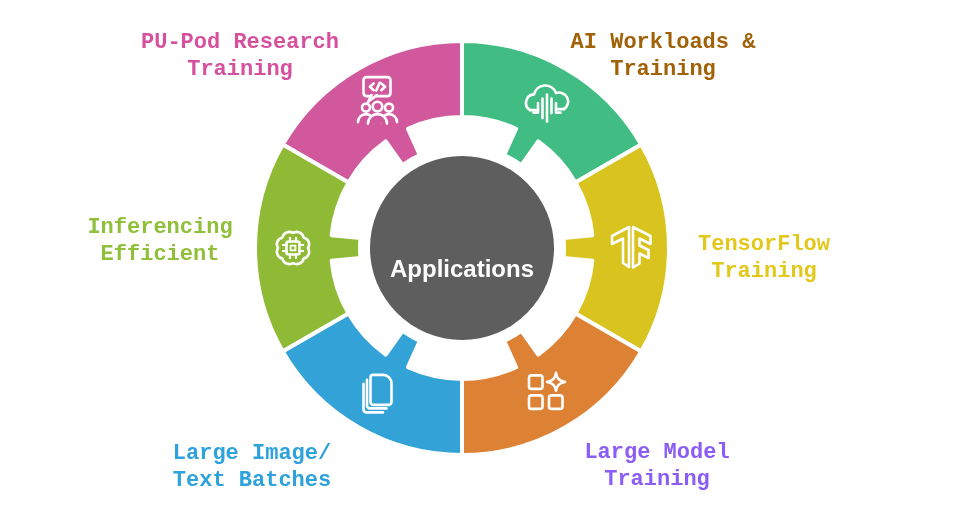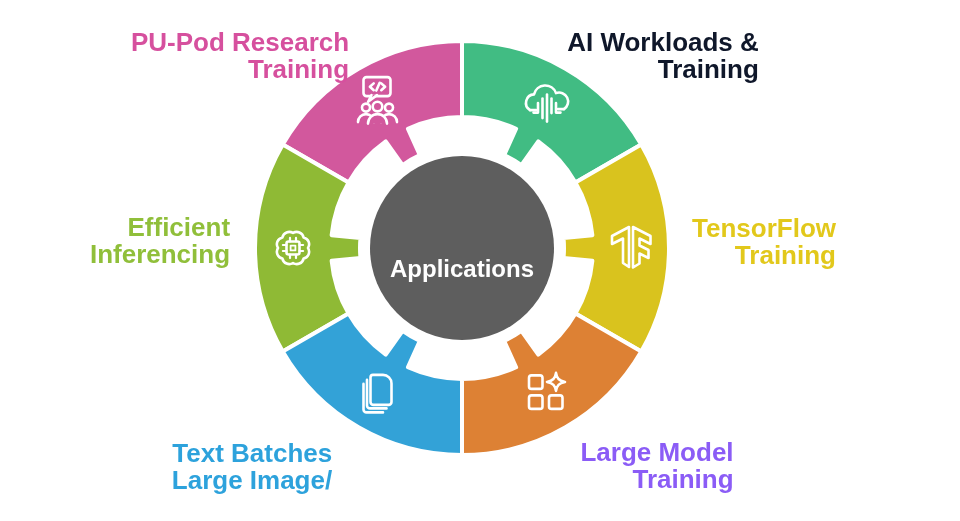--- a/index.html
+++ b/index.html
@@ -1,27 +1,28 @@
 <!DOCTYPE html>
 <html><head>
 <meta charset="utf-8">
 <style>
   html,body{margin:0;padding:0;background:#ffffff;}
   body{width:960px;height:521px;font-family:"Liberation Sans",sans-serif;}
   .stage{position:relative;width:960px;height:521px;overflow:hidden;background:#ffffff;}
   .wheel{position:absolute;left:0;top:0;}
   .seg-label{
     position:absolute;transform:translate(-50%,-50%);
-    text-align:right;font-weight:700;font-size:26px;line-height:27px;
+    text-align:center;font-weight:700;font-size:22px;line-height:27px;
     white-space:nowrap;
+    font-family:Liberation Mono, monospace;
   }
   .pos-0{left:240px;top:56px;}
   .pos-1{left:663px;top:56px;}
   .pos-2{left:160px;top:241px;}
-  .pos-3{left:764px;top:242px;}
+  .pos-3{left:764px;top:258px;}
   .pos-4{left:252px;top:467px;}
   .pos-5{left:657px;top:466px;}
   .center-label{
     position:absolute;left:462px;top:268px;transform:translate(-50%,-50%);
     text-align:center;font-weight:700;font-size:24px;line-height:29px;
     color:#ffffff;white-space:nowrap;
   }
 </style>
 </head>
 <body style="background: rgb(255, 255, 255);">
@@ -80,38 +81,38 @@
         <rect x="30.5" y="29" width="13.5" height="13.5" rx="2.5"></rect>
         <path d="M37.5 6.5 C38.3 12 40.5 14.2 46.5 15.5 C40.5 16.8 38.3 19 37.5 24.5 C36.7 19 34.5 16.8 28.5 15.5 C34.5 14.2 36.7 12 37.5 6.5 Z"></path>
       </g>
     </svg>
 
   <div class="seg-label pos-0" style="color: rgb(214, 80, 158);">
     <div>PU-Pod Research</div>
     <div>Training</div>
   </div>
 
-  <div class="seg-label pos-1" style="color: #0f172a;">
+  <div class="seg-label pos-1" style="color: #a16207;">
     <div>AI Workloads &amp;</div>
     <div>Training</div>
   </div>
 
   <div class="seg-label pos-2" style="color: rgb(144, 191, 58);">
+    <div>Inferencing</div>
     <div>Efficient</div>
-    <div>Inferencing</div>
   </div>
 
   <div class="seg-label pos-3" style="color: rgb(226, 200, 27);">
     <div>TensorFlow</div>
     <div>Training</div>
   </div>
 
   <div class="seg-label pos-4" style="color: rgb(45, 162, 220);">
+    <div>Large Image/</div>
     <div>Text Batches</div>
-    <div>Large Image/</div>
   </div>
 
   <div class="seg-label pos-5" style="color: #8b5cf6;">
     <div>Large Model</div>
     <div>Training</div>
   </div>
 
   <div class="center-label" style="color: rgb(255, 255, 255);">
     <div>Applications</div>
   </div>

